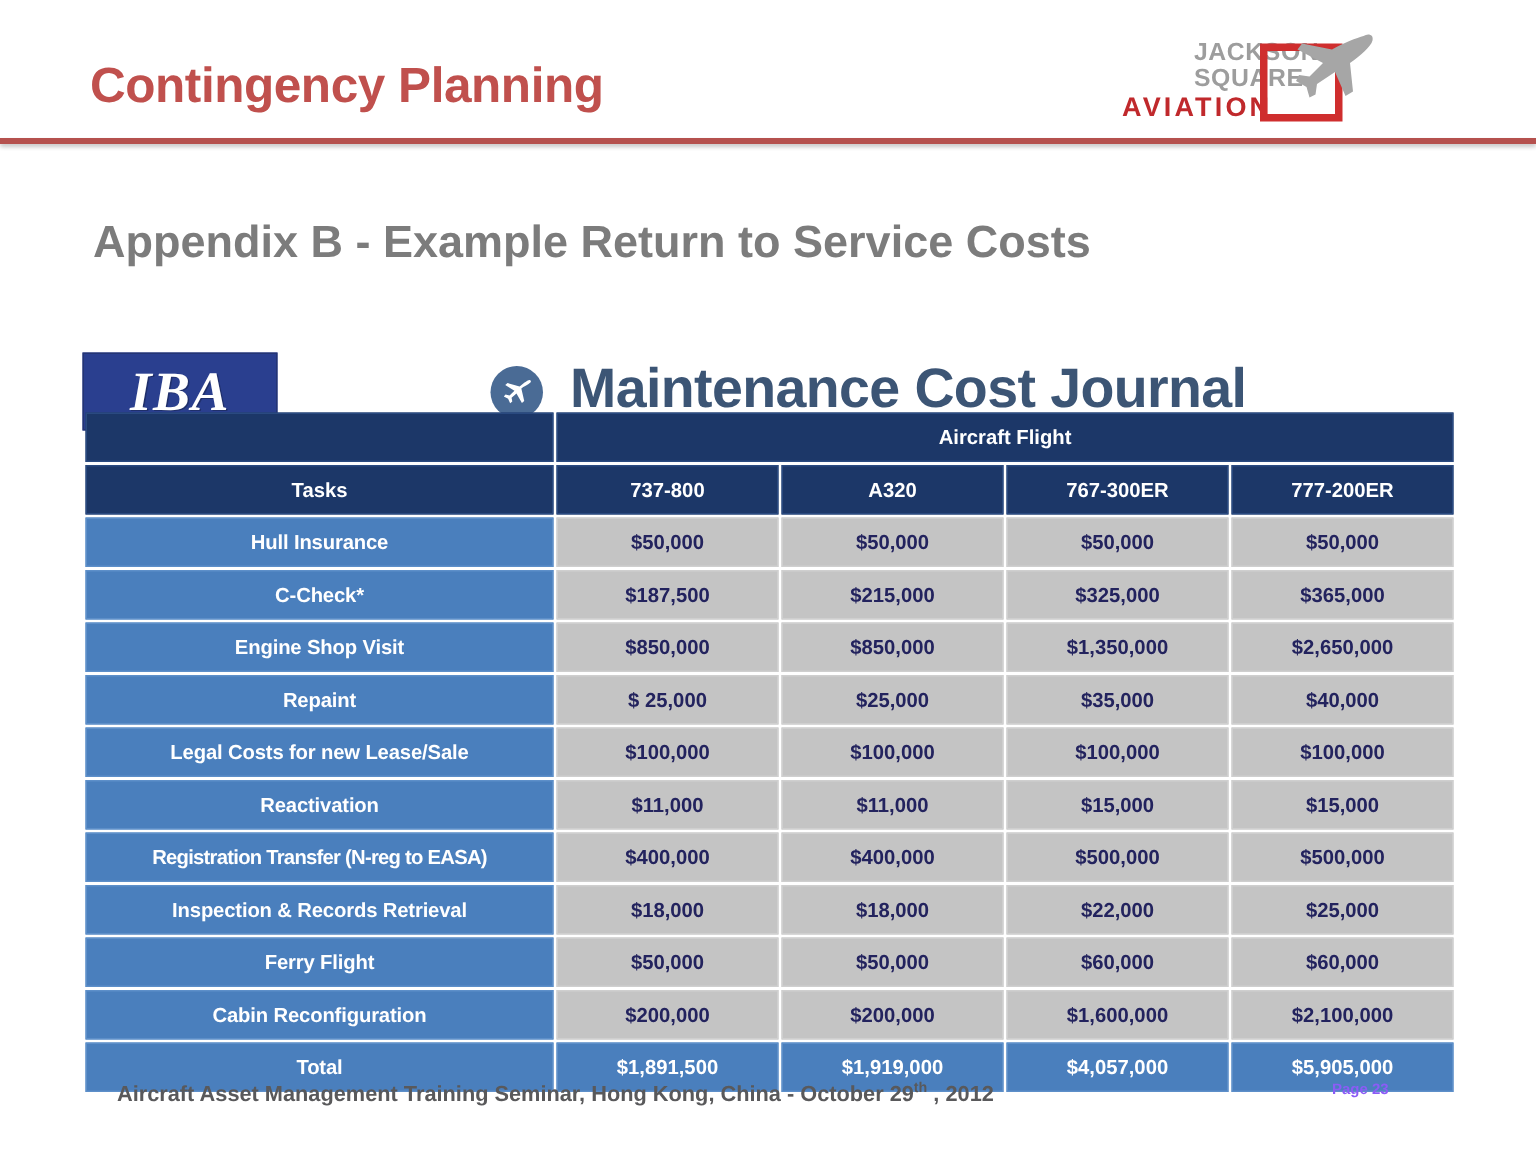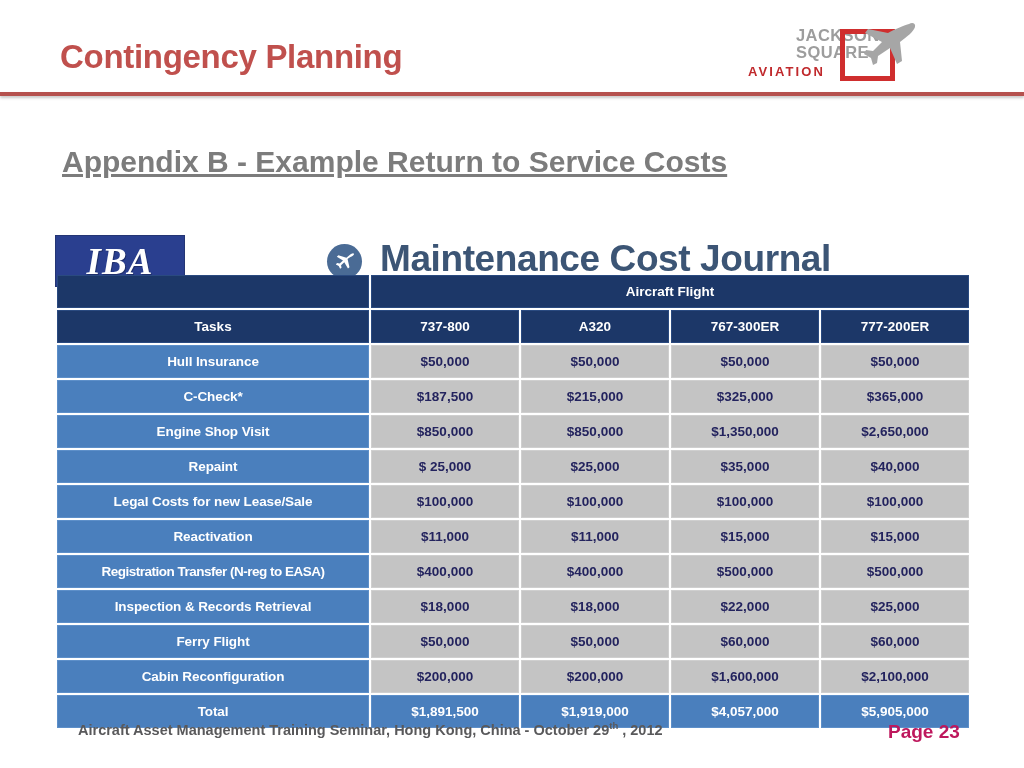--- a/index.html
+++ b/index.html
@@ -61,21 +61,21 @@
   #brand-logo .logo-line1,
   #brand-logo .logo-line2 {
     font-size: 16.5px;
     font-weight: bold;
     color: #9d9d9d;
     letter-spacing: 0.4px;
     display: block;
     margin-left: 48px;
   }
   #brand-logo .logo-line3 {
-    font-size: 13px;
+    font-size: 18px;
     font-weight: bold;
     color: #c0292c;
     letter-spacing: 2.1px;
     display: block;
     margin-top: 2px;
   }
   #brand-logo .logo-square {
     position: absolute;
     left: 92px;
     top: 2px;
@@ -94,21 +94,20 @@
 
   
   #section-subtitle {
     position: absolute;
     left: 62px;
     top: 145px;
     font-size: 30px;
     font-weight: bold;
     color: #7c7c7c;
     white-space: nowrap;
-    text-decoration: underline;
   }
 
   
   #journal-masthead {
     position: absolute;
     left: 55px;
     top: 205px;
     width: 915px;
     height: 55px;
     margin-top: 28px;
@@ -236,23 +235,23 @@
     white-space: nowrap;
   }
   #footer-note sup {
     font-size: 9.5px;
     vertical-align: super;
   }
   #page-number {
     position: absolute;
     left: 888px;
     top: 6px;
-    font-size: 19px;
-    font-weight: bold;
-    color: #be185d;
+    font-size: 10px;
+    font-weight: bold;
+    color: #8b5cf6;
     white-space: nowrap;
   }
 </style>
 </head>
 <body>
 
 <div id="slide-header">
   <div id="page-title">Contingency Planning</div>
 
   <div id="brand-logo">

